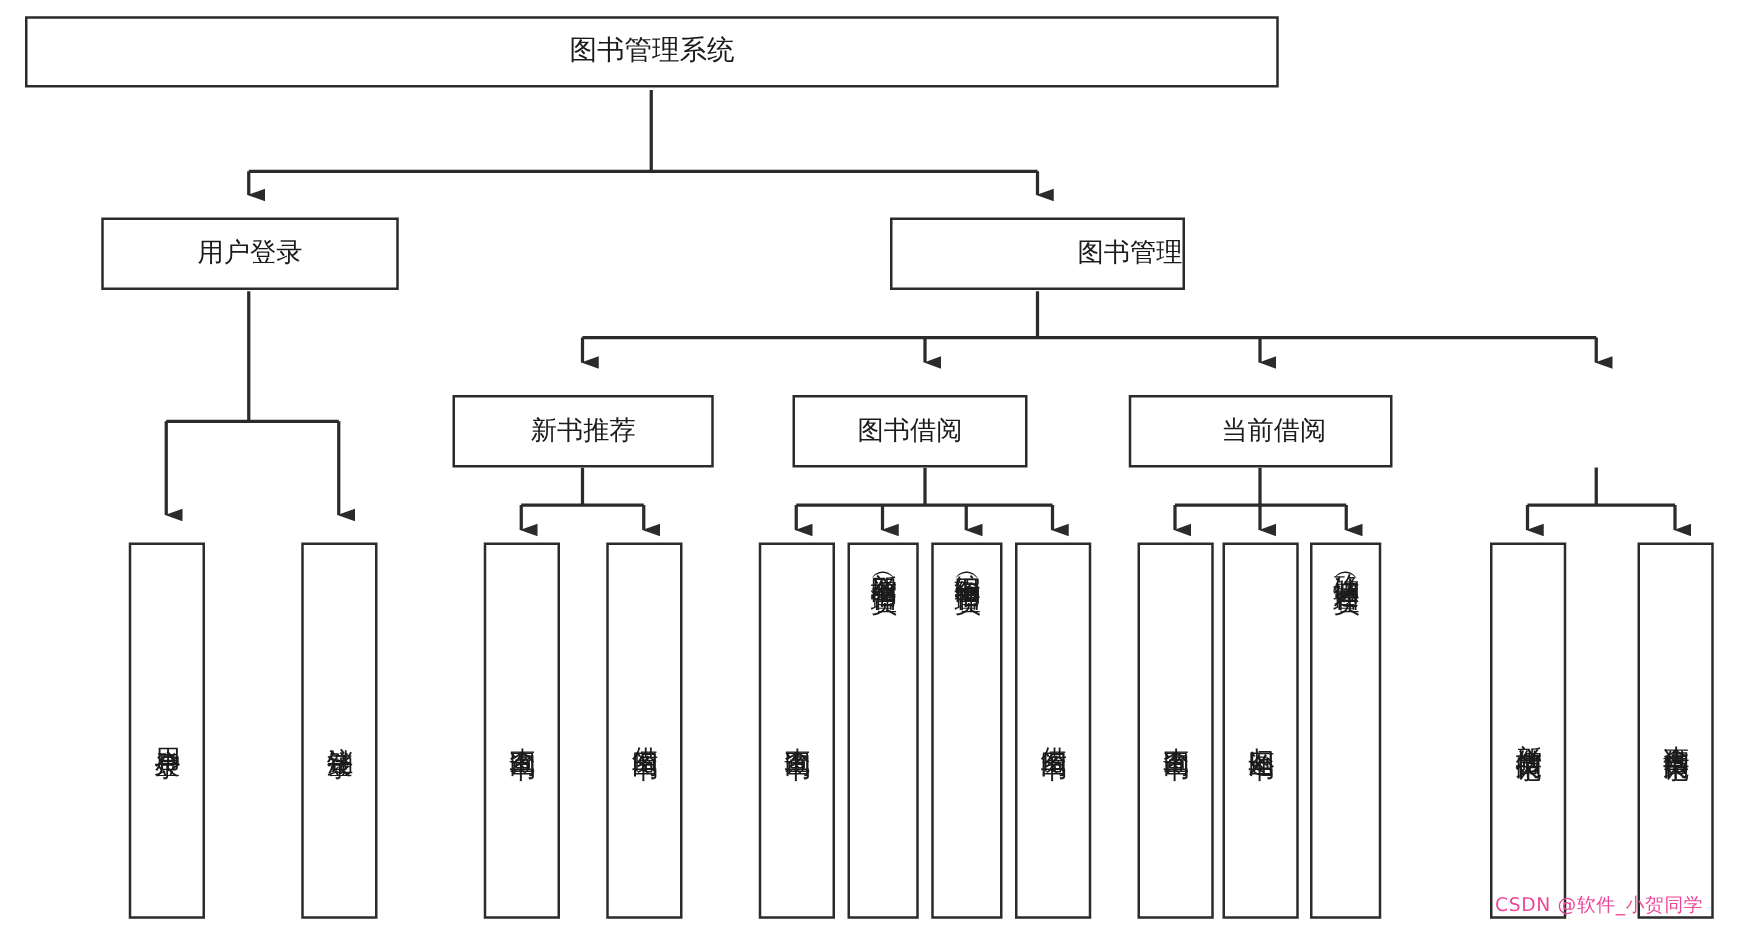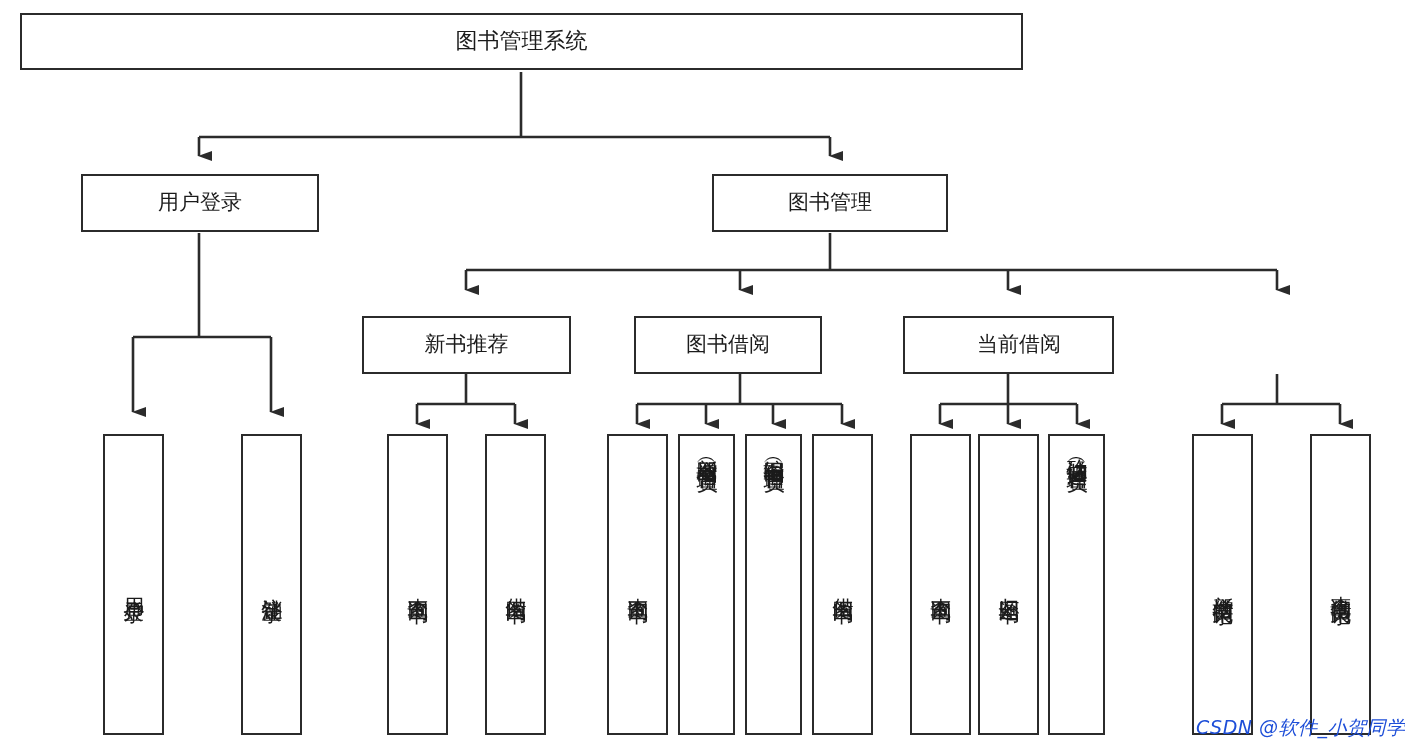--- a/index.html
+++ b/index.html
@@ -59,25 +59,24 @@
     letter-spacing: 2px;
     line-height: 1;
     margin: 0 auto;
   }
   .node.vert.centered {
     align-items: center;
     padding-top: 0;
   }
   .watermark {
     position: absolute;
-    color: #1d4ed8;
-    font-size: 19px;
+    color: #ec4899;
+    font-size: 15px;
     white-space: nowrap;
     letter-spacing: 0.5px;
-    font-style: italic;
   }
 </style>
 </head>
 <body>
 
 <div id="canvas">
 
   <svg class="wires" viewBox="0 0 1405 747" xmlns="http://www.w3.org/2000/svg">
     <defs>
       <marker id="arrow" viewBox="0 0 12 14" refX="6" refY="13" markerWidth="12" markerHeight="14" orient="auto-start-reverse" markerUnits="userSpaceOnUse">
@@ -128,21 +127,21 @@
     </g>
   </svg>
 
   <div class="node horiz root" style="left:20px; top:13px; width:1003px; height:57px;">
     <span class="label">图书管理系统</span>
   </div>
 
   <div class="node horiz" style="left:81px; top:174px; width:238px; height:58px;">
     <span class="label">用户登录</span>
   </div>
-  <div class="node horiz" style="left:712px; top:174px; width:236px; height:58px;">
+  <div class="node horiz" style="left:712px; top:174px; width:236px; height:58px;justify-content:flex-end;">
     <span class="label">图书管理</span>
   </div>
 
   <div class="node horiz" style="left:362px; top:316px; width:209px; height:58px;">
     <span class="label">新书推荐</span>
   </div>
   <div class="node horiz" style="left:634px; top:316px; width:188px; height:58px;">
     <span class="label">图书借阅</span>
   </div>
   <div class="node horiz" style="left:903px; top:316px; width:211px; height:58px;padding-left:21px;">

